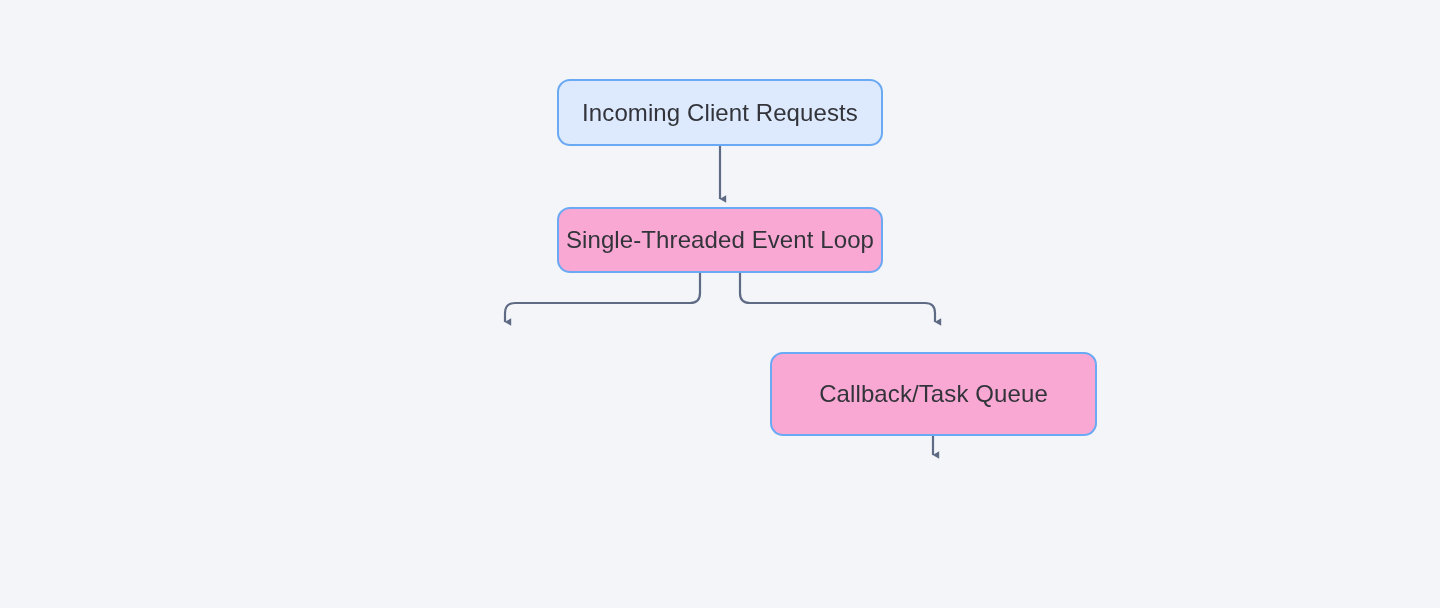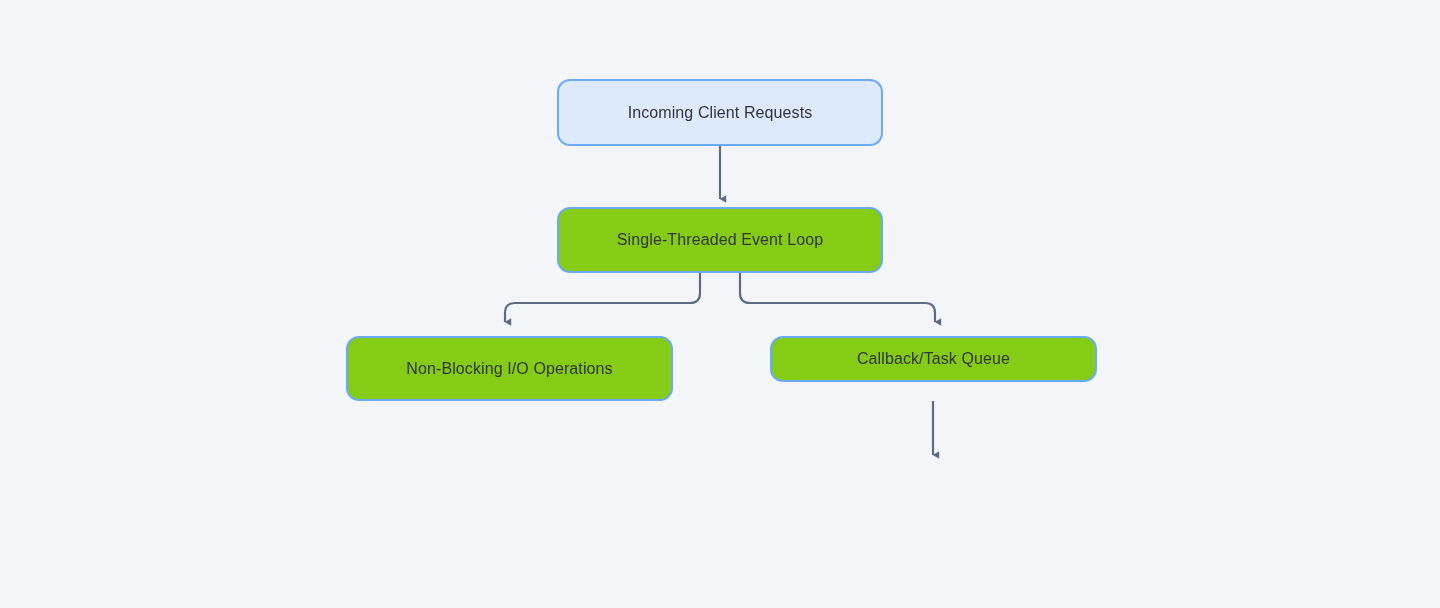--- a/index.html
+++ b/index.html
@@ -29,31 +29,31 @@
     position: absolute;
     box-sizing: border-box;
     border: 2px solid #6aa9f4;
     border-radius: 13px;
     display: flex;
     align-items: center;
     justify-content: center;
     z-index: 2;
   }
   .node-label {
-    font-size: 16px;
+    font-size: 24px;
     color: #32343a;
     letter-spacing: 0.1px;
     white-space: nowrap;
     line-height: 1;
   }
   .node.fill-highlight {
     background: #dde9fd;
   }
   .node.fill-plain {
-    background: #84cc16;
+    background: #f9a8d4;
     text-align: right;
   }
   #node-incoming-client-requests {
     left: 557px;
     top: 79px;
     width: 326px;
     height: 67px;
   }
   #node-single-threaded-event-loop {
     left: 557px;
@@ -62,23 +62,23 @@
     height: 66px;
   }
   #node-non-blocking-io-operations {
     left: 346px;
     top: 336px;
     width: 327px;
     height: 65px;
   }
   #node-callback-task-queue {
     left: 770px;
-    top: 336px;
+    top: 352px;
     width: 327px;
-    height: 46px;
+    height: 84px;
   }
   #node-processed-tasks {
     left: 770px;
     top: 464px;
     width: 327px;
     height: 65px;
   }
 </style>
 </head>
 <body>
@@ -102,22 +102,19 @@
   </svg>
 
   <div class="node fill-highlight" id="node-incoming-client-requests">
     <span class="node-label">Incoming Client Requests</span>
   </div>
 
   <div class="node fill-plain" id="node-single-threaded-event-loop">
     <span class="node-label">Single-Threaded Event Loop</span>
   </div>
 
-  <div class="node fill-plain" id="node-non-blocking-io-operations">
-    <span class="node-label">Non-Blocking I/O Operations</span>
-  </div>
 
   <div class="node fill-plain" id="node-callback-task-queue">
     <span class="node-label">Callback/Task Queue</span>
   </div>
 
 
 </div>
 
 </body></html>

